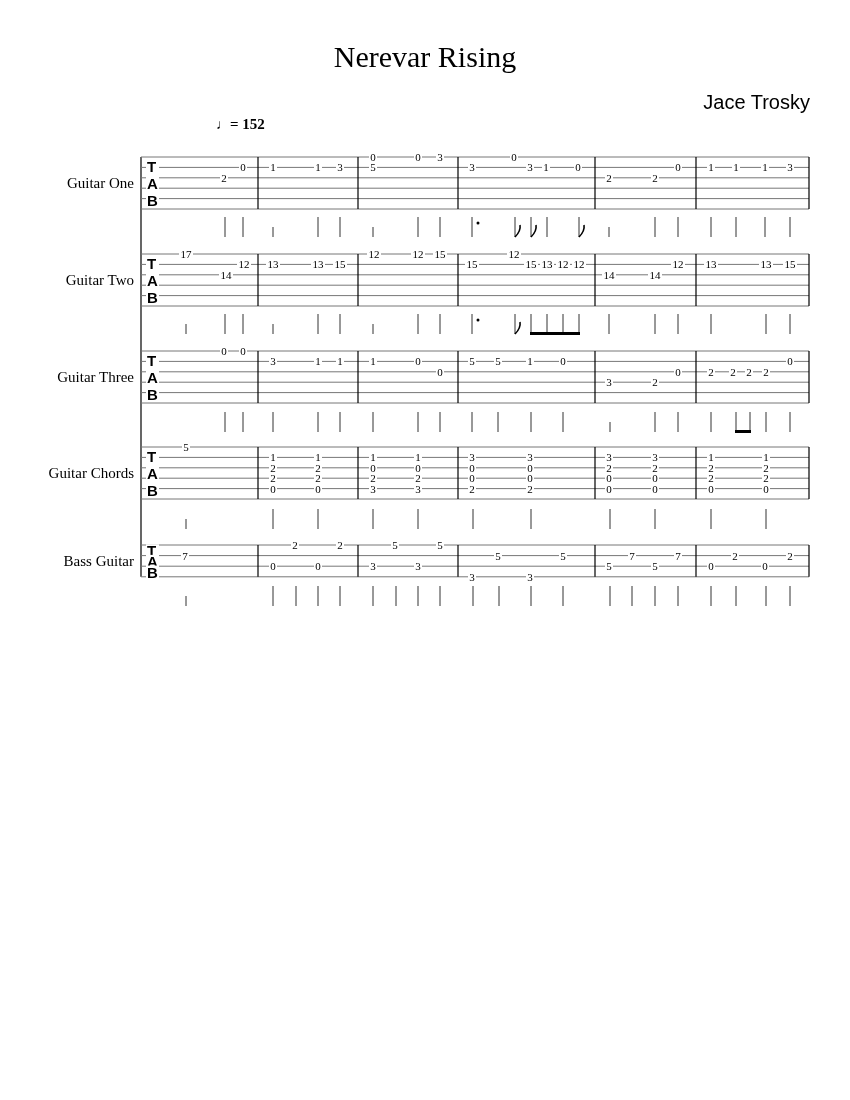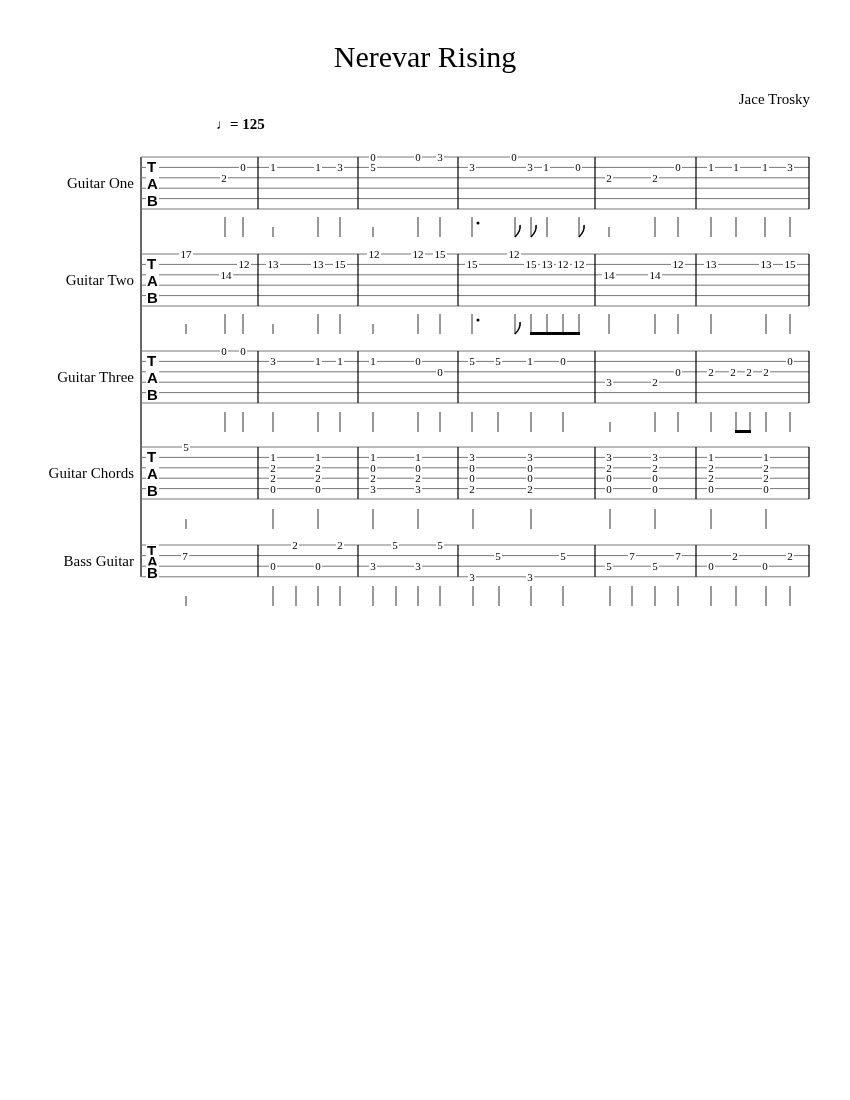--- a/index.html
+++ b/index.html
@@ -1,32 +1,32 @@
 <!DOCTYPE html>
 <html><head>
 <meta charset="utf-8">
 <style>
   html, body { margin: 0; padding: 0; background: #ffffff; }
   body { width: 850px; height: 1100px; position: relative; overflow: hidden; font-family: "Liberation Serif", "DejaVu Serif", serif; color: #000; }
   .title { position: absolute; top: 40px; left: 0; width: 850px; text-align: center; font-size: 30px; font-family: "Liberation Serif", serif; }
-  .composer { position: absolute; top: 91px; right: 40px; font-size: 15px; font-family: Liberation Serif, serif; }
+  .composer { position: absolute; top: 91px; right: 40px; font-size: 20px; font-family: Liberation Sans, sans-serif; }
   .tempo { position: absolute; top: 116px; left: 216px; font-size: 15px; font-weight: bold; font-family: "Liberation Serif", serif; }
   .tempo .note { font-weight: normal; font-size: 14px; }
   svg.score { position: absolute; left: 0; top: 0; }
   .inst-label { font-family: "Liberation Serif", serif; font-size: 15px; }
   .fret { font-family: "Liberation Serif", serif; font-size: 11px; }
   .tabclef { font-family: "Liberation Sans", "DejaVu Sans", sans-serif; font-weight: bold; font-size: 15px; }
 </style>
 </head>
 <body>
 
 <div class="title">Nerevar Rising</div>
 <div class="composer">Jace Trosky</div>
 <div class="tempo">
-  <span class="note">♩</span><span>= 125</span>
+  <span class="note">♩</span><span>= 152</span>
 </div>
 
 <svg class="score" id="score" width="850" height="1100" xmlns="http://www.w3.org/2000/svg">
     <line x1="141" y1="157" x2="141" y2="576.8" stroke="#000" stroke-width="1.2"></line>
     <line x1="141" y1="157" x2="809" y2="157" stroke="#777" stroke-width="1"></line>
     <line x1="141" y1="167.4" x2="809" y2="167.4" stroke="#777" stroke-width="1"></line>
     <line x1="141" y1="177.8" x2="809" y2="177.8" stroke="#777" stroke-width="1"></line>
     <line x1="141" y1="188.2" x2="809" y2="188.2" stroke="#777" stroke-width="1"></line>
     <line x1="141" y1="198.6" x2="809" y2="198.6" stroke="#777" stroke-width="1"></line>
     <line x1="141" y1="209" x2="809" y2="209" stroke="#777" stroke-width="1"></line>

